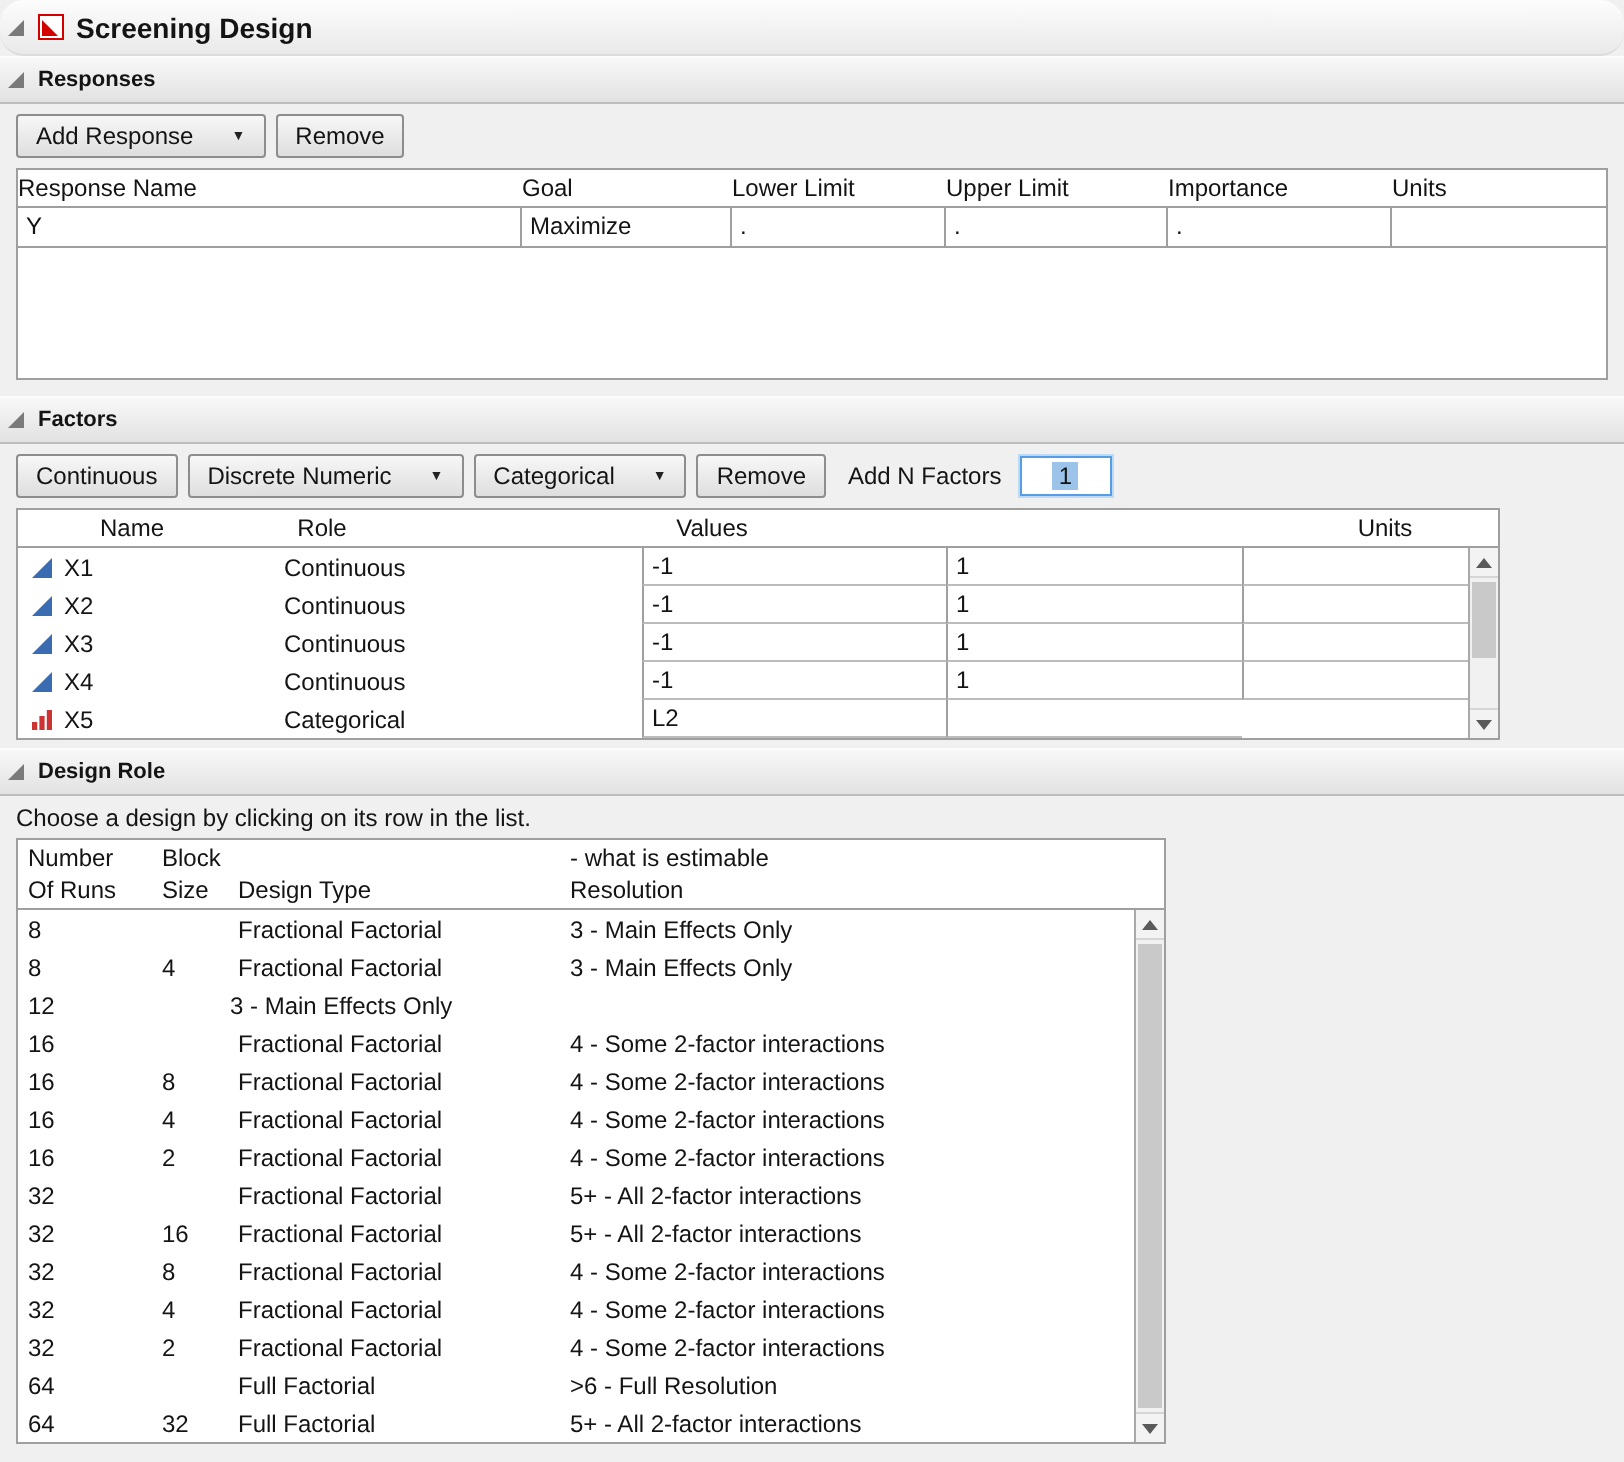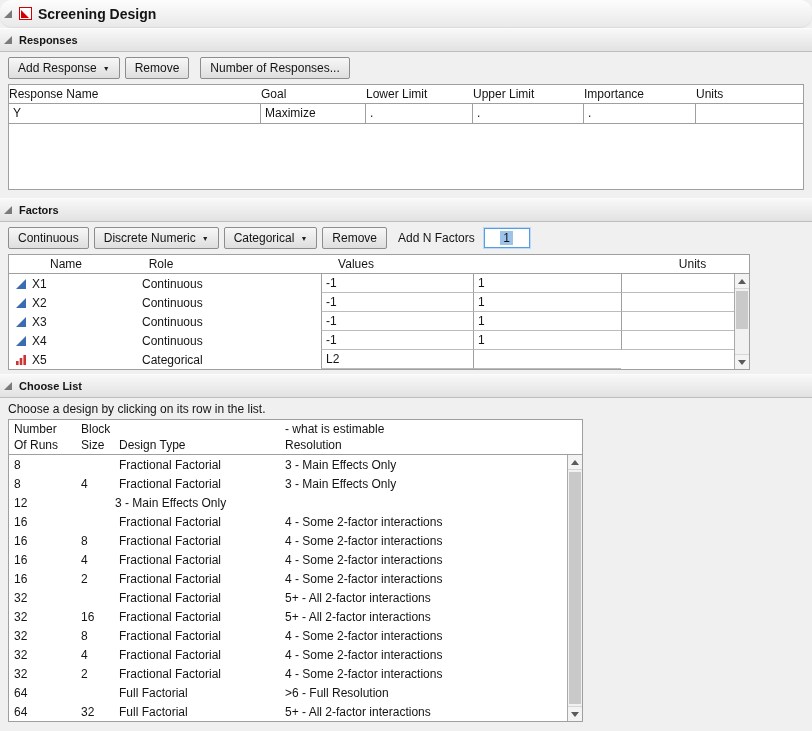--- a/index.html
+++ b/index.html
@@ -18,21 +18,21 @@
   .band {
     height:24px; display:flex; align-items:center; gap:6px; padding-left:3px;
     background:linear-gradient(#f8f8f8,#e2e2e2);
     border-top:1px solid #fcfcfc; border-bottom:1px solid #bdbdbd;
   }
   .band-title { font-weight:bold; font-size:11px; }
   .disc { flex:0 0 auto; display:block; }
   
   .toolbar { display:flex; align-items:center; gap:5px; padding:5px 0 5px 8px; }
   .btn {
-    display:inline-flex; align-items:center; gap:6px; height:22px; padding:4px 9px;
+    display:inline-flex; align-items:center; gap:19px; height:22px; padding:4px 9px;
     background:linear-gradient(#f7f7f7,#dedede); border:1px solid #8d8d8d;
     border-radius:2px; font:inherit; color:inherit; cursor:default;
   }
   .dd { font-size:7px; line-height:1; color:#222; }
   .gap-left { margin-left:6px; }
   .n-label { margin-left:6px; }
   .n-input {
     width:46px; height:20px; margin-left:4px; background:#fff;
     border:1px solid #569de5; outline:1px solid #bcd9f5;
     display:flex; align-items:center; justify-content:center;
@@ -103,23 +103,20 @@
 </div>
 
 <div class="toolbar">
   <button class="btn">
     <span>Add Response</span>
     <span class="dd">▼</span>
   </button>
   <button class="btn">
     <span>Remove</span>
   </button>
-  <button class="btn gap-left">
-    <span>Number of Responses...</span>
-  </button>
 </div>
 
 <div class="resp-table">
   <div class="resp-head">
     <div>Response Name</div>
     <div>Goal</div>
     <div>Lower Limit</div>
     <div>Upper Limit</div>
     <div>Importance</div>
     <div>Units</div>
@@ -261,21 +258,21 @@
           <span class="arr down"></span>
         </div>
     </div>
   </div>
 </div>
 
 <div class="band" style="margin-top:4px;">
   <svg class="disc" width="10" height="10" viewBox="0 0 10 10">
       <polygon points="1,9 9,9 9,1" fill="#7a7a7a"></polygon>
     </svg>
-  <span class="band-title">Choose List</span>
+  <span class="band-title">Design Role</span>
 </div>
 
 <div class="instr">Choose a design by clicking on its row in the list.</div>
 
 <div class="design-table">
   <div class="d-head">
     <div class="c1">
       <div class="l">Number</div>
       <div class="l">Of Runs</div>
     </div>

